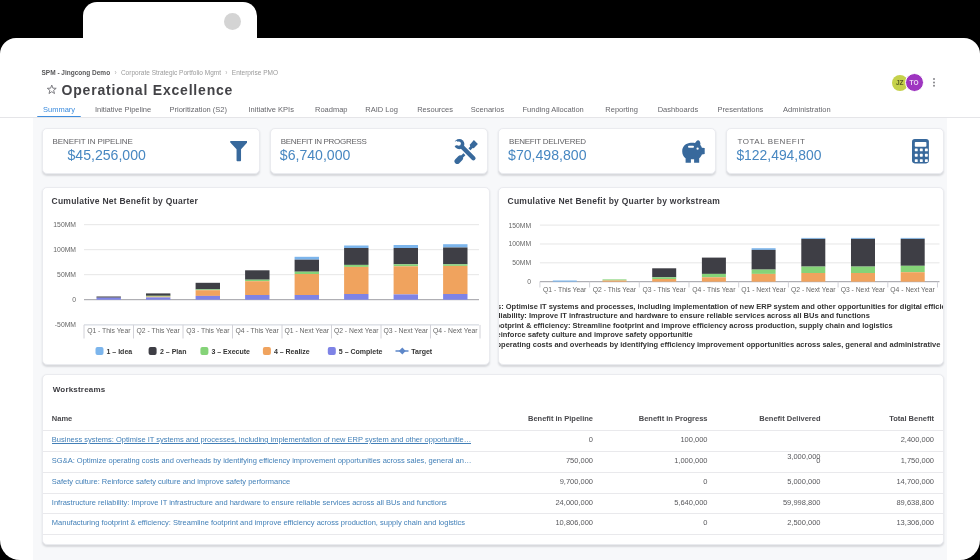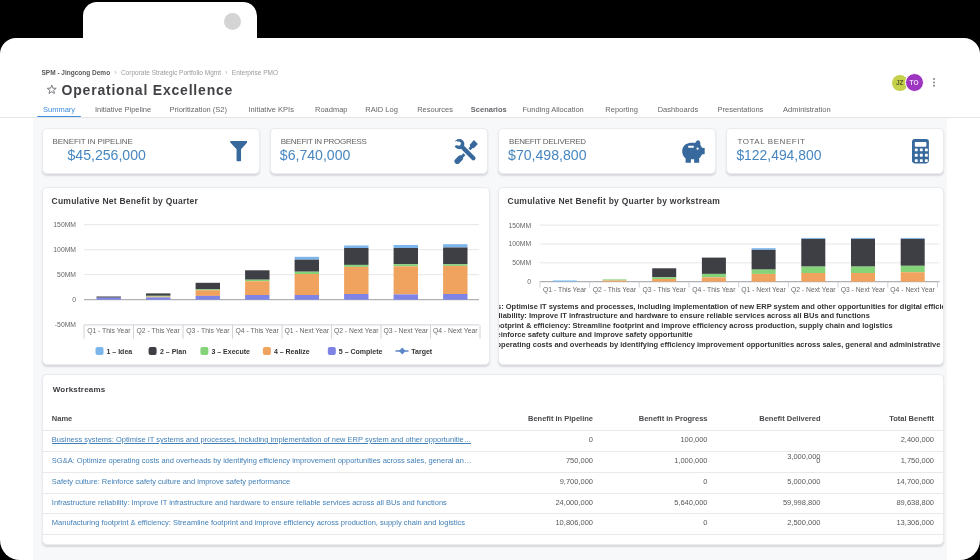--- a/index.html
+++ b/index.html
@@ -29,21 +29,21 @@
 <div class="abs" style="left:891.5px;top:36.5px;width:16.5px;height:16.5px;border-radius:50%;background:#c5d14b;color:#585c22;font-size:6.5px;font-weight:bold;display:flex;align-items:center;justify-content:center;">JZ</div>
 <div class="abs" style="left:904.5px;top:35px;width:19px;height:19px;border-radius:50%;background:#9e35c0;border:1.5px solid #fff;color:#ecd9f4;font-size:6.5px;font-weight:bold;display:flex;align-items:center;justify-content:center;">TO</div>
 <div class="abs" style="left:932.7px;top:40.2px;width:2px;height:2px;border-radius:50%;background:#85858a;box-shadow:0 3.4px 0 #85858a, 0 6.8px 0 #85858a;"></div>
 <div class="abs" style="left:43px;top:67px;font-size:7.5px;color:#3e8dde;font-weight:normal;white-space:nowrap;">Summary</div>
 <div class="abs" style="left:94.9px;top:67px;font-size:7.5px;color:#67676c;font-weight:normal;white-space:nowrap;">Initiative Pipeline</div>
 <div class="abs" style="left:169.5px;top:67px;font-size:7.5px;color:#67676c;font-weight:normal;white-space:nowrap;">Prioritization (S2)</div>
 <div class="abs" style="left:248.5px;top:67px;font-size:7.5px;color:#67676c;font-weight:normal;white-space:nowrap;">Initiative KPIs</div>
 <div class="abs" style="left:315px;top:67px;font-size:7.5px;color:#67676c;font-weight:normal;white-space:nowrap;">Roadmap</div>
 <div class="abs" style="left:365.3px;top:67px;font-size:7.5px;color:#67676c;font-weight:normal;white-space:nowrap;">RAID Log</div>
 <div class="abs" style="left:417.2px;top:67px;font-size:7.5px;color:#67676c;font-weight:normal;white-space:nowrap;">Resources</div>
-<div class="abs" style="left:470.8px;top:67px;font-size:7.5px;color:#67676c;font-weight:bold;white-space:nowrap;">Scenarios</div>
+<div class="abs" style="left:470.8px;top:67px;font-size:7.5px;color:#67676c;font-weight:normal;white-space:nowrap;">Scenarios</div>
 <div class="abs" style="left:522.5px;top:67px;font-size:7.5px;color:#67676c;font-weight:normal;white-space:nowrap;">Funding Allocation</div>
 <div class="abs" style="left:605.3px;top:67px;font-size:7.5px;color:#67676c;font-weight:normal;white-space:nowrap;">Reporting</div>
 <div class="abs" style="left:657.7px;top:67px;font-size:7.5px;color:#67676c;font-weight:normal;white-space:nowrap;">Dashboards</div>
 <div class="abs" style="left:717.5px;top:67px;font-size:7.5px;color:#67676c;font-weight:normal;white-space:nowrap;">Presentations</div>
 <div class="abs" style="left:783.1px;top:67px;font-size:7.5px;color:#67676c;font-weight:normal;white-space:nowrap;">Administration</div>
 <div class="abs" style="left:36.5px;top:78px;width:44.5px;height:2px;background:#3e8dde;border-radius:1px;"></div>
 <div class="abs" style="left:0;top:79px;width:980px;height:1px;background:#e5e5e8;"></div>
 <div class="abs" style="left:33.2px;top:80px;width:914.1px;height:442px;background:#f7f8fa;"></div>
 <div class="card" style="left:41.5px;top:90px;width:218px;height:46px;">
 <div class="abs" style="left:10px;top:8.2px;font-size:8px;letter-spacing:-0.1px;color:#626266;white-space:nowrap;">BENEFIT IN PIPELINE</div>

